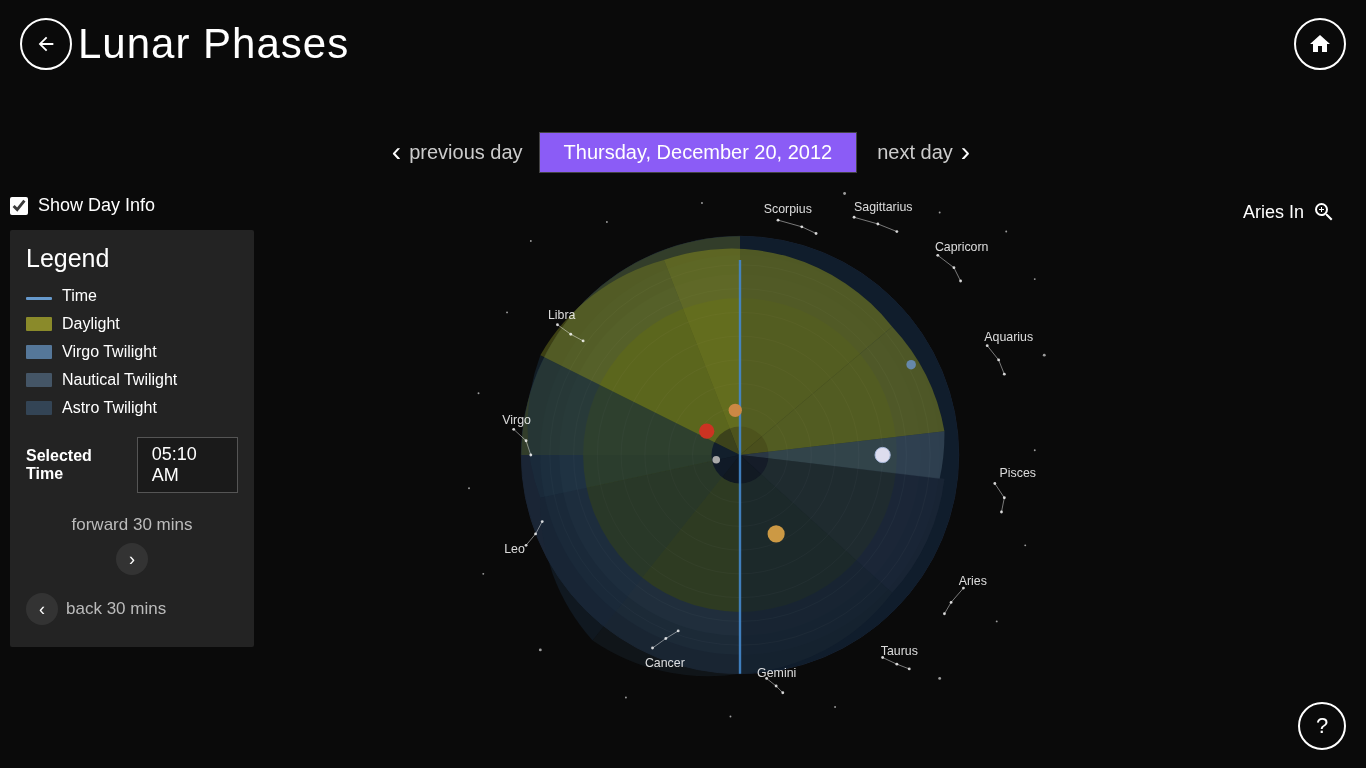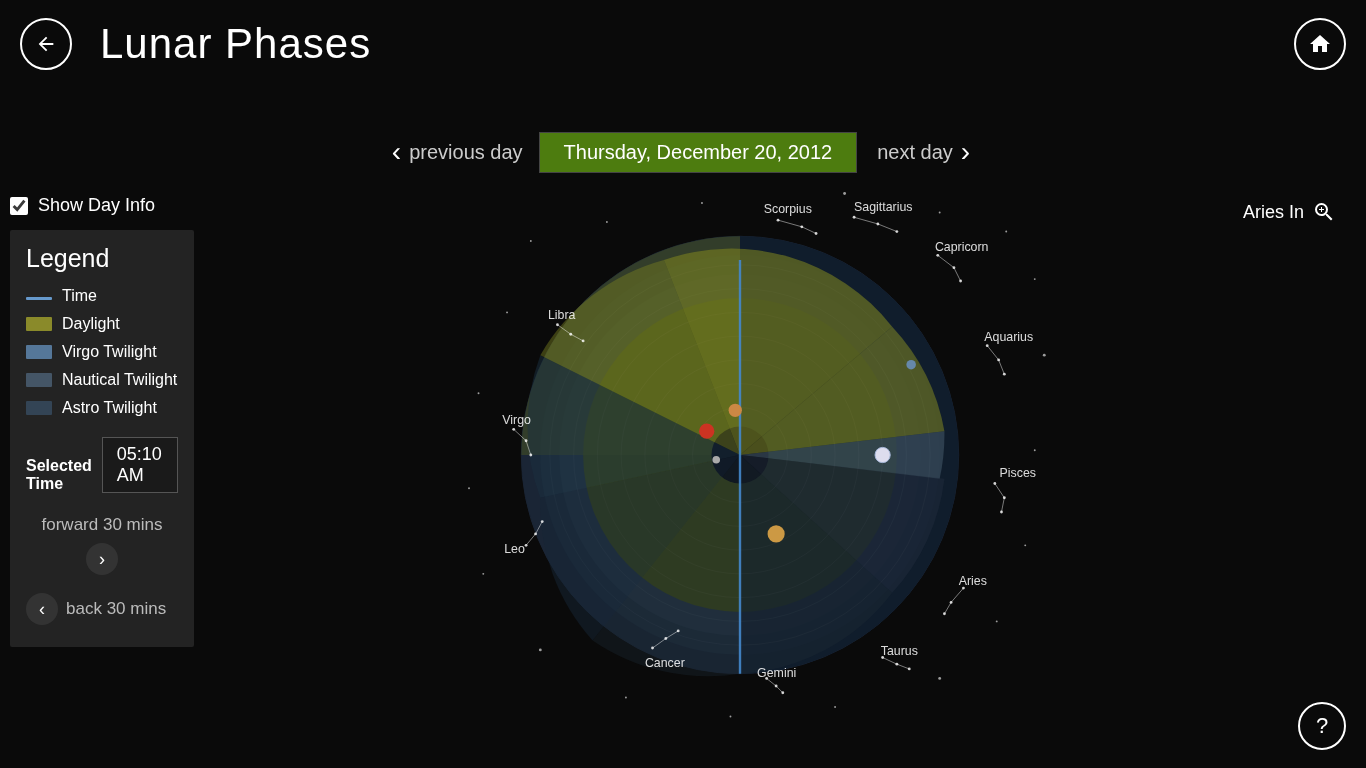--- a/index.html
+++ b/index.html
@@ -28,21 +28,21 @@
       display: flex; align-items: center; justify-content: center;
       cursor: pointer;
       background: transparent;
       flex-shrink: 0;
     }
     #back-button svg { width: 22px; height: 22px; fill: #fff; }
     #page-title {
       font-size: 42px;
       font-weight: 200;
       letter-spacing: 1px;
-      margin-left: 28px;
+      margin-left: 6px;
       color: #fff;
     }
     #home-button {
       width: 52px; height: 52px;
       border-radius: 50%;
       border: 2.5px solid #fff;
       display: flex; align-items: center; justify-content: center;
       cursor: pointer;
       background: transparent;
       position: absolute;
@@ -57,40 +57,40 @@
       display: flex; align-items: center; justify-content: center;
       gap: 0;
     }
     #prev-day-btn {
       display: flex; align-items: center; gap: 8px;
       cursor: pointer; color: #ccc; font-size: 20px;
       font-weight: 200;
       padding: 6px 16px;
     }
     #current-date-box {
-      background: #4d7c0f;
+      background: #8b5cf6;
       border: 1px solid #444;
       padding: 8px 24px;
       font-size: 20px;
       color: #fff;
       font-weight: 300;
     }
     #next-day-btn {
       display: flex; align-items: center; gap: 8px;
       cursor: pointer; color: #ccc; font-size: 20px;
       font-weight: 200;
       padding: 6px 20px;
     }
     .nav-arrow { font-size: 28px; color: #fff; }
 
     
     #sidebar {
       position: absolute;
       left: 10px; top: 195px;
-      width: 184px;
+      width: 244px;
     }
     #show-day-info {
       display: flex; align-items: center; gap: 10px;
       margin-bottom: 14px;
       cursor: pointer;
     }
     #show-day-info input[type=checkbox] {
       width: 18px; height: 18px;
       accent-color: #fff;
     }
@@ -119,21 +119,21 @@
       border-radius: 1px;
     }
     .swatch-time { background: #6699cc; height: 3px; margin-top: 5px; }
     .swatch-daylight { background: #8a8a2a; }
     .swatch-civil { background: #557799; }
     .swatch-nautical { background: #445566; }
     .swatch-astro { background: #334455; }
 
     #selected-time-row {
       margin-top: 20px;
-      display: flex; align-items: flex-end; gap: 10px;
+      display: flex; align-items: center; gap: 10px;
     }
     #selected-time-label {
       font-size: 16px; font-weight: 600; color: #fff;
     }
     #selected-time-value {
       background: #1a1a1a;
       border: 1px solid #555;
       padding: 6px 14px;
       font-size: 18px; color: #fff;
       font-weight: 300;

